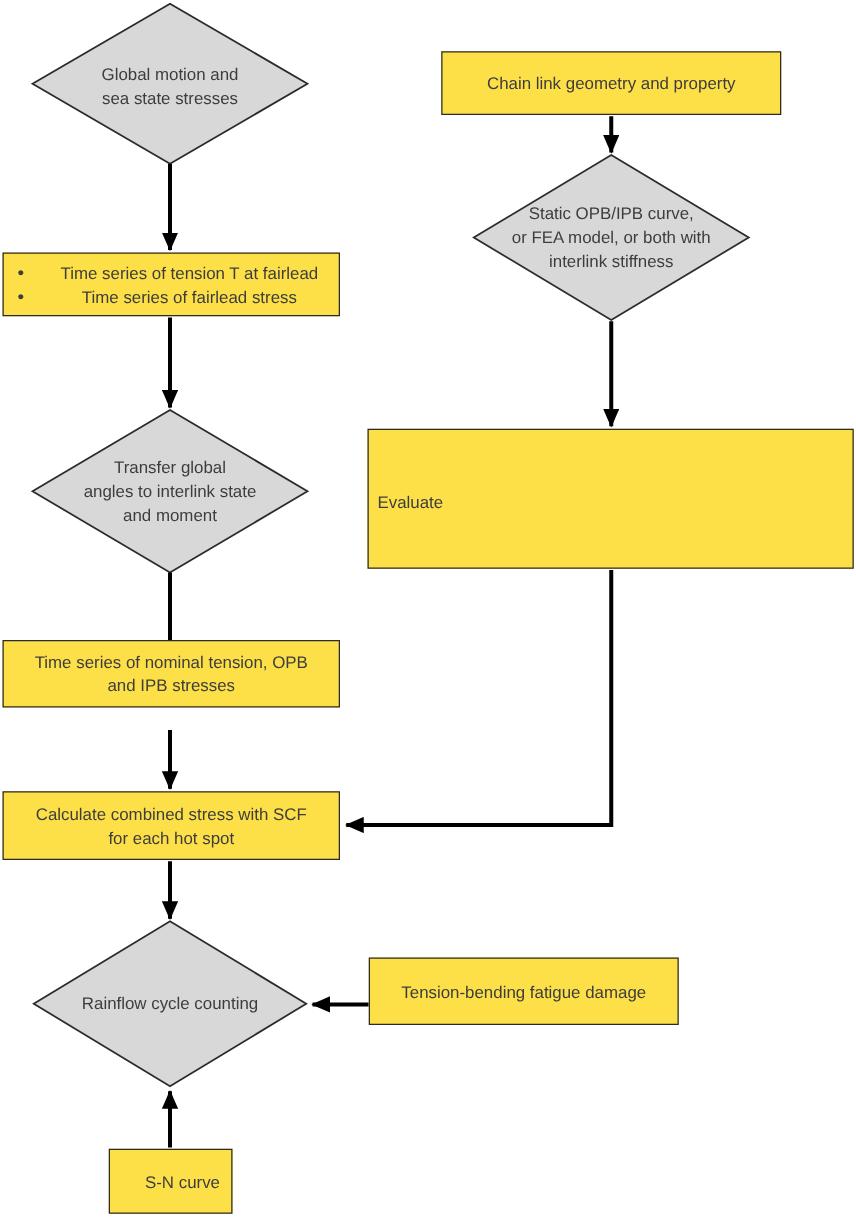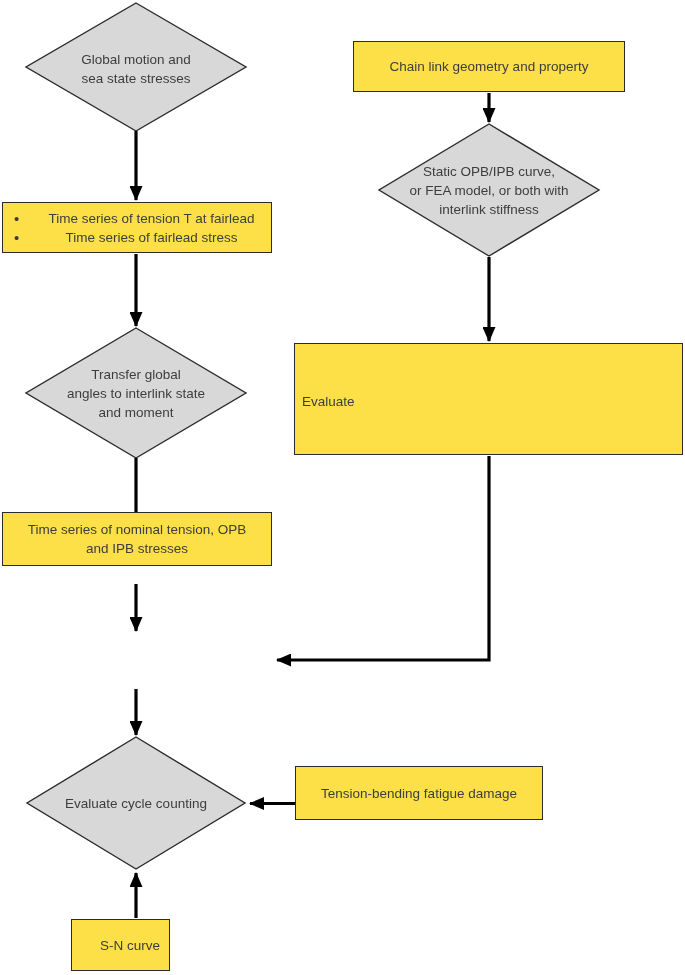--- a/index.html
+++ b/index.html
@@ -101,21 +101,21 @@
     <span>interlink stiffness</span>
   </div>
 
   <div class="dtext" style="left:136px;top:393px;width:190px;">
     <span>Transfer global</span>
     <span>angles to interlink state</span>
     <span>and moment</span>
   </div>
 
   <div class="dtext" style="left:136px;top:803px;width:190px;">
-    <span>Evaluate cycle counting</span>
+    <span>Rainflow cycle counting</span>
   </div>
 
   <div class="box center" style="left:353px;top:41px;width:272px;height:51px;">
     <span>Chain link geometry and property</span>
   </div>
 
   <div class="box ts-box" style="left:2px;top:202px;width:270px;height:51px;">
     <ul class="bullets">
       <li><span>Time series of tension T at fairlead</span></li>
       <li><span>Time series of fairlead stress</span></li>
@@ -124,22 +124,26 @@
 
   <div class="box eval-box" style="left:294px;top:343px;width:389px;height:112px;">
     <span class="eval-title">Evaluate</span>
   </div>
 
   <div class="box center" style="left:2px;top:501px;width:270px;height:54px;margin-top:11px;">
     <span>Time series of nominal tension, OPB</span>
     <span>and IPB stresses</span>
   </div>
 
+  <div class="box center" style="left:2px;top:633px;width:270px;height:55px;">
+    <span>Calculate combined stress with SCF</span>
+    <span>for each hot spot</span>
+  </div>
 
   <div class="box center" style="left:295px;top:766px;width:248px;height:54px;">
     <span>Tension-bending fatigue damage</span>
   </div>
 
-  <div class="box center" style="left:71px;top:919px;width:99px;height:52px;padding-left:19px;">
+  <div class="box center" style="left:87px;top:919px;width:99px;height:52px;padding-left:19px;">
     <span>S-N curve</span>
   </div>
 
 </div>
 
 </body></html>

